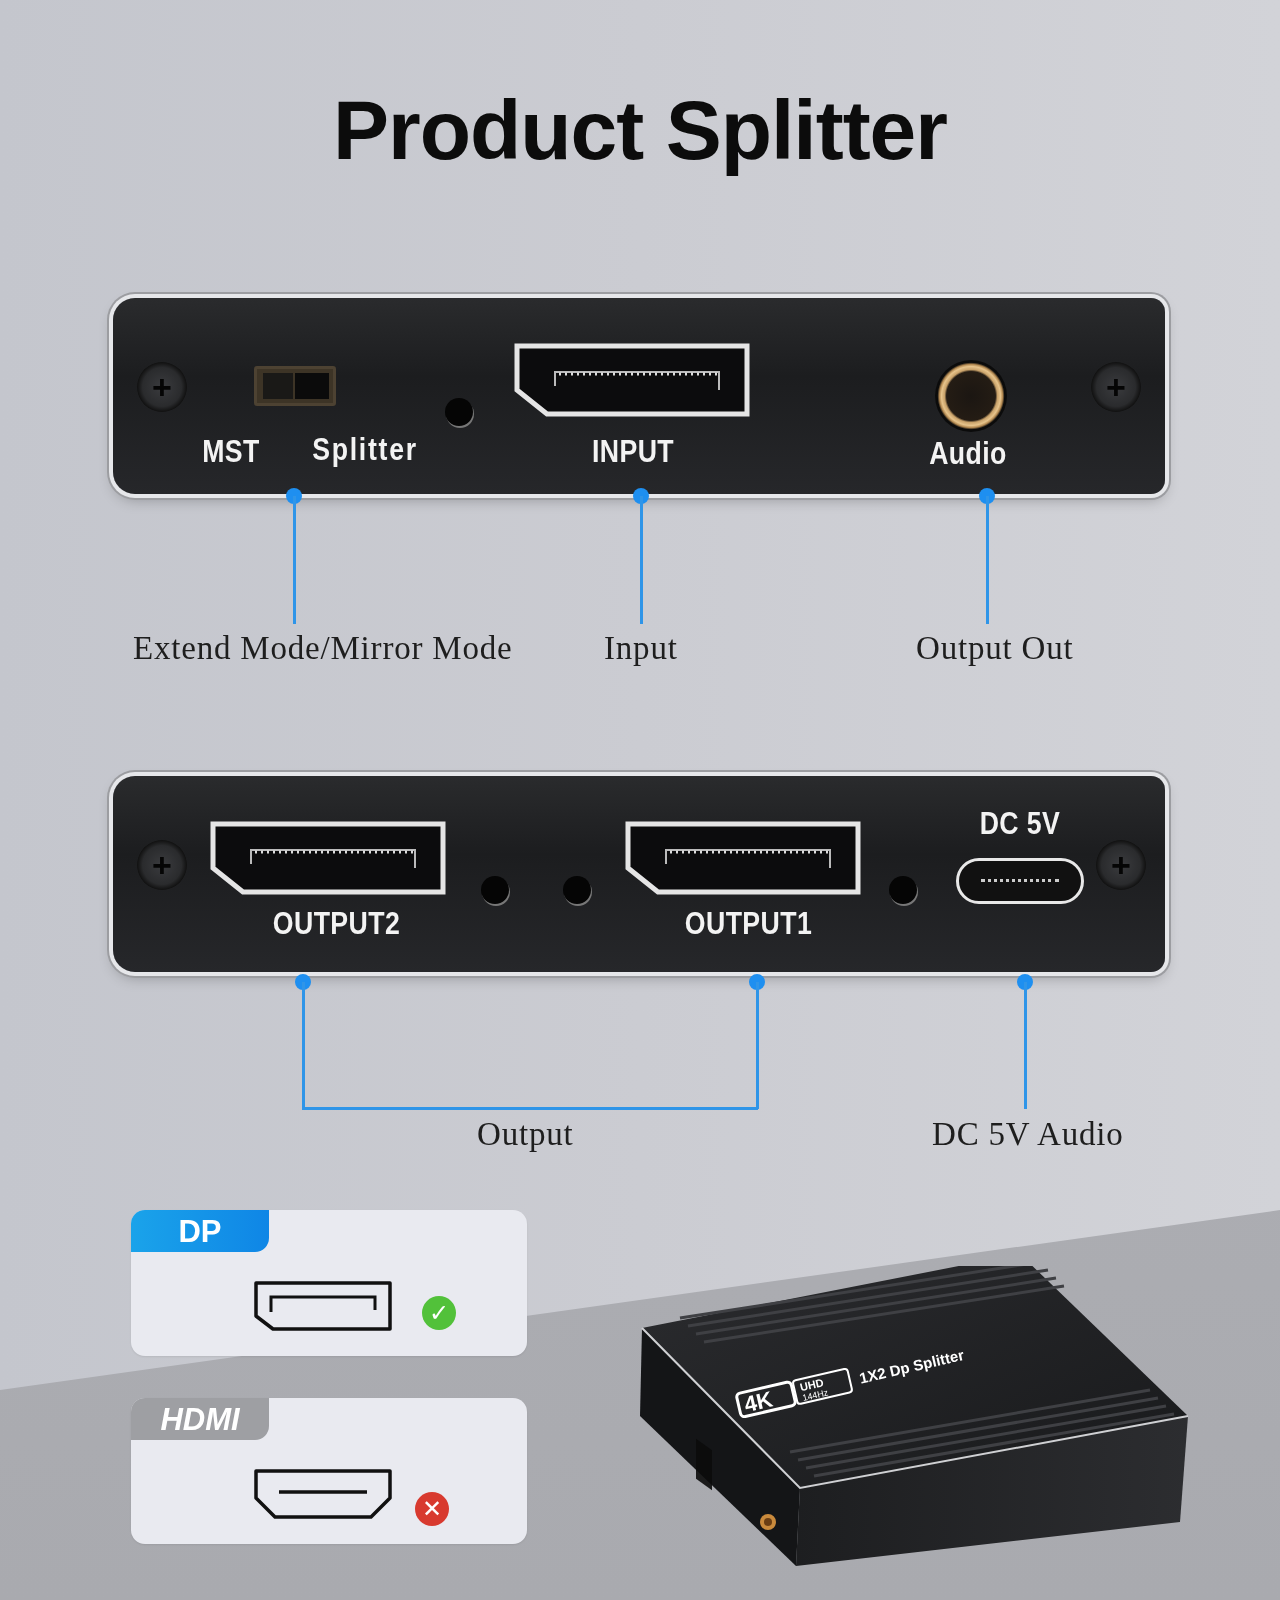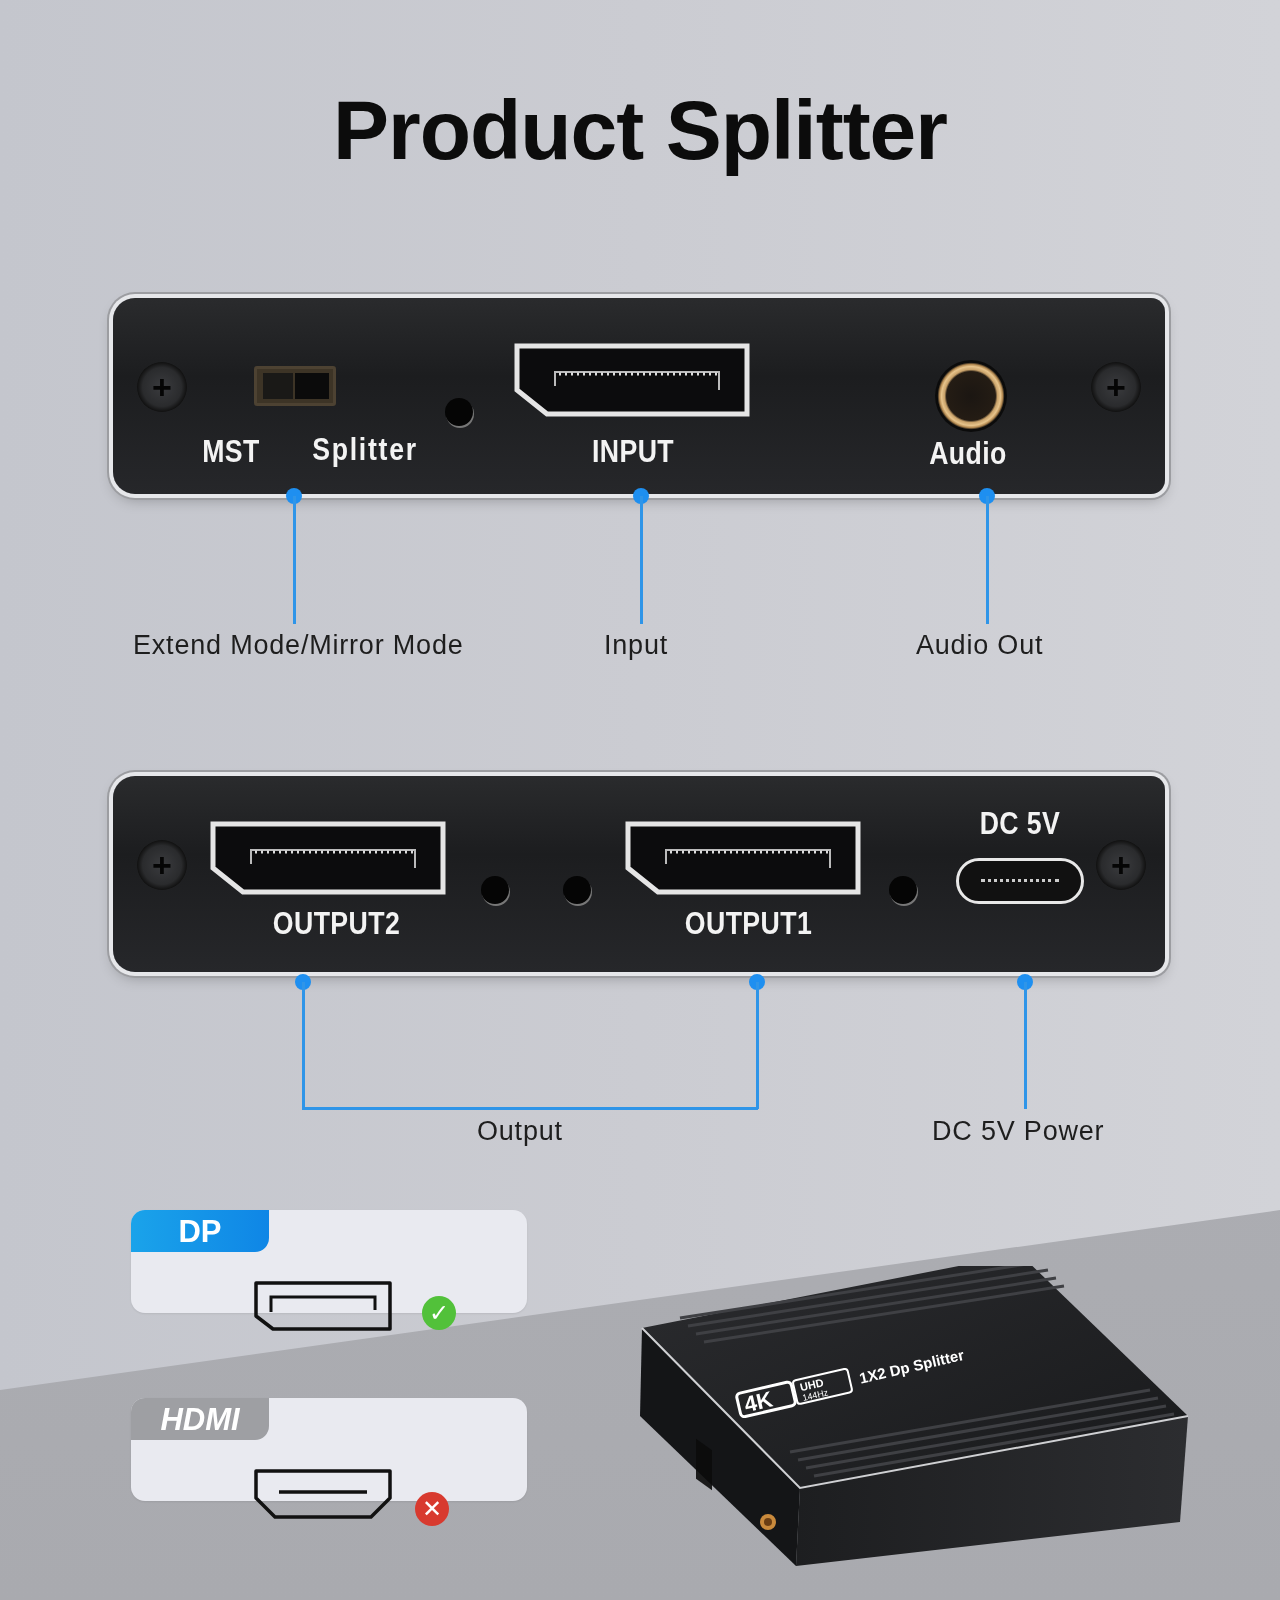--- a/index.html
+++ b/index.html
@@ -52,25 +52,25 @@
   }
   .port-label {
     position:absolute; color:#f3f3f3; font-weight:700; font-size:31px;
     font-family: "Liberation Sans", sans-serif; transform: scaleX(0.86); transform-origin:center;
     letter-spacing:0.5px; text-align:center;
   }
   .dot { position:absolute; width:16px; height:16px; border-radius:50%; background:#1e8ff0; margin-left:-8px; margin-top:-8px; }
   .vline { position:absolute; width:3px; background:#2f95e8; margin-left:-1px; }
   .hline { position:absolute; height:3px; background:#2f95e8; }
   .callout {
-    position:absolute; font-size:27px; color:#1e1e1e; letter-spacing:0.8px; white-space:nowrap;
-    font-family: Liberation Sans, sans-serif; font-weight:400;
+    position:absolute; font-size:33px; color:#1e1e1e; letter-spacing:0.8px; white-space:nowrap;
+    font-family: Liberation Serif, serif; font-weight:400;
   }
   .card {
-    position:absolute; left:131px; width:396px; height:103px; background:#e9eaf0;
+    position:absolute; left:131px; width:396px; height:146px; background:#e9eaf0;
     border-radius:14px; box-shadow: 0 1px 2px rgba(0,0,0,0.08);
   }
   .card .tag {
     position:absolute; left:0; top:0; width:138px; height:42px; border-radius:14px 0 14px 0;
     color:#fff; font-weight:700; font-size:31px; text-align:center; line-height:44px;
   }
   .card.dp { top:1210px; }
   .card.dp .tag { background: linear-gradient(90deg, #1aa3ea, #0f86e6); }
   .card.hdmi { top:1398px; }
   .card.hdmi .tag { background:#9e9fa3;font-style:italic; }
@@ -123,21 +123,21 @@
 
 <div class="dot" style="left:294px; top:496px;"></div>
 <div class="vline" style="left:294px; top:496px; height:128px;"></div>
 <div class="dot" style="left:641px; top:496px;"></div>
 <div class="vline" style="left:641px; top:496px; height:128px;"></div>
 <div class="dot" style="left:987px; top:496px;"></div>
 <div class="vline" style="left:987px; top:496px; height:128px;"></div>
 
 <div class="callout" style="left:133px; top:630px;">Extend Mode/Mirror Mode</div>
 <div class="callout" style="left:604px; top:630px;">Input</div>
-<div class="callout" style="left:916px; top:630px;">Audio Out</div>
+<div class="callout" style="left:916px; top:630px;">Output Out</div>
 
 <div class="panel p2">
   <div class="screw" style="left:24px; top:64px;">
       <span class="plus">+</span>
     </div>
   <div class="dp-port" style="left:96px; top:42px;">
     <svg viewBox="0 0 238 80">
         <path d="M4 6 H234 V74 H34 L4 50 Z" fill="#0c0c0d" stroke="#e5e5e5" stroke-width="5"></path>
         <path d="M42 46 V32 H206 V50" fill="none" stroke="#bbb" stroke-width="2"></path>
         <line x1="46" y1="34" x2="204" y2="34" stroke="#ddd" stroke-width="3" stroke-dasharray="2 4"></line>
@@ -167,21 +167,21 @@
 
 <div class="dot" style="left:303px; top:982px;"></div>
 <div class="vline" style="left:303px; top:982px; height:127px;"></div>
 <div class="dot" style="left:757px; top:982px;"></div>
 <div class="vline" style="left:757px; top:982px; height:127px;"></div>
 <div class="hline" style="left:302px; top:1107px; width:456px;"></div>
 <div class="dot" style="left:1025px; top:982px;"></div>
 <div class="vline" style="left:1025px; top:982px; height:127px;"></div>
 
 <div class="callout" style="left:477px; top:1116px;text-align:right;">Output</div>
-<div class="callout" style="left:932px; top:1116px;">DC 5V Power</div>
+<div class="callout" style="left:932px; top:1116px;">DC 5V Audio</div>
 
 <div class="card dp">
   <div class="tag">DP</div>
   <div class="conn">
     <svg viewBox="0 0 140 52">
         <path d="M3 3 H137 V49 H20 L3 36 Z" fill="none" stroke="#111" stroke-width="3.5" stroke-linejoin="round"></path>
         <path d="M18 32 V17 H122 V30" fill="none" stroke="#111" stroke-width="3"></path>
       </svg>
   </div>
   <div class="status ok">✓</div>

